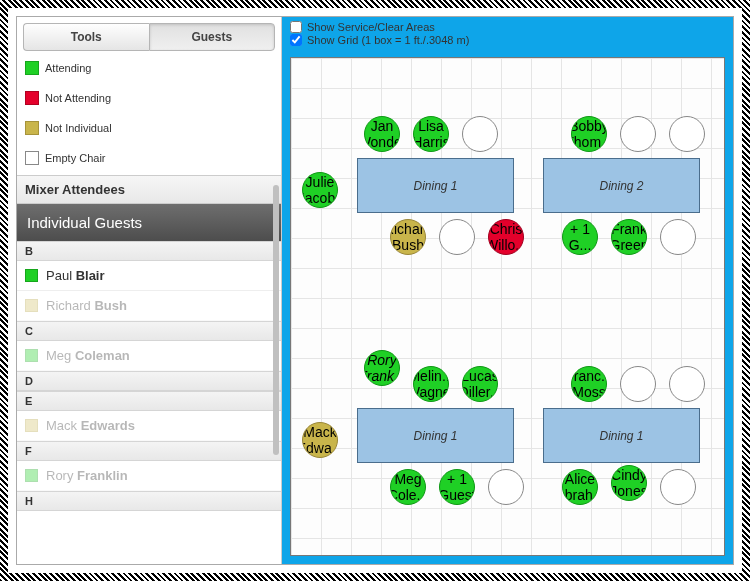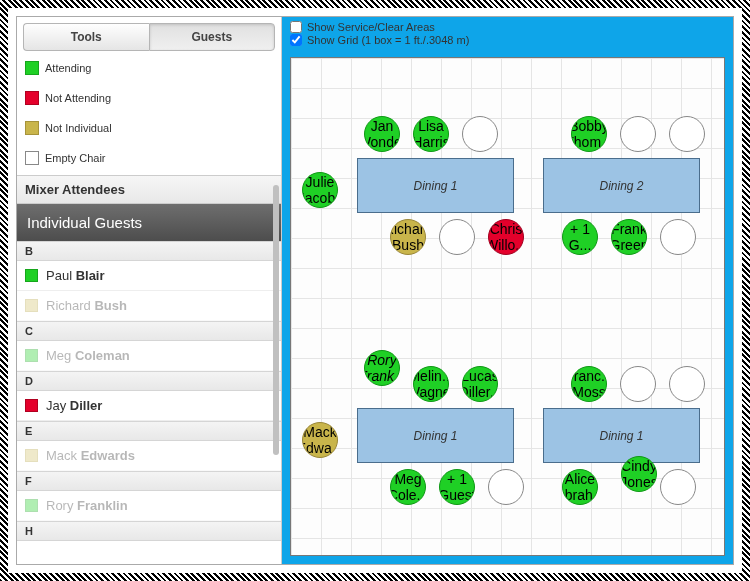--- a/index.html
+++ b/index.html
@@ -81,24 +81,20 @@
           <div class="guest-row dim">
             <span class="dot gold"></span>
             <span>Richard <b>Bush</b></span>
           </div>
           <div class="letter">C</div>
           <div class="guest-row dim">
             <span class="dot green"></span>
             <span>Meg <b>Coleman</b></span>
           </div>
           <div class="letter">D</div>
-          <div class="guest-row">
-            <span class="dot red"></span>
-            <span>Jay <b>Diller</b></span>
-          </div>
           <div class="letter">E</div>
           <div class="guest-row dim">
             <span class="dot gold"></span>
             <span>Mack <b>Edwards</b></span>
           </div>
           <div class="letter">F</div>
           <div class="guest-row dim">
             <span class="dot green"></span>
             <span>Rory <b>Franklin</b></span>
           </div>
@@ -140,18 +136,18 @@
           <div class="seat green" style="left: 73px; top: 292px; font-style: italic;">Rory Frank...</div>
           <div class="seat green" style="left: 122px; top: 308px;">Melin... Wagner</div>
           <div class="seat green" style="left: 171px; top: 308px;">Lucas Diller...</div>
           <div class="seat green" style="left: 99px; top: 411px;">Meg Cole...</div>
           <div class="seat green" style="left: 148px; top: 411px;">+ 1 Guest</div>
           <div class="seat empty" style="left: 197px; top: 411px;"></div>
           <div class="seat green" style="left: 280px; top: 308px;">Franc... Moss</div>
           <div class="seat empty" style="left: 329px; top: 308px;"></div>
           <div class="seat empty" style="left: 378px; top: 308px;"></div>
           <div class="seat green" style="left: 271px; top: 411px;">Alice Abrah...</div>
-          <div class="seat green" style="left: 320px; top: 398px; margin-left: 10px;">Cindy Jones</div>
+          <div class="seat green" style="left: 320px; top: 407px;">Cindy Jones</div>
           <div class="seat empty" style="left: 369px; top: 411px;"></div>
         </div>
   </div>
 </div>
 </div>
 
 </body></html>

